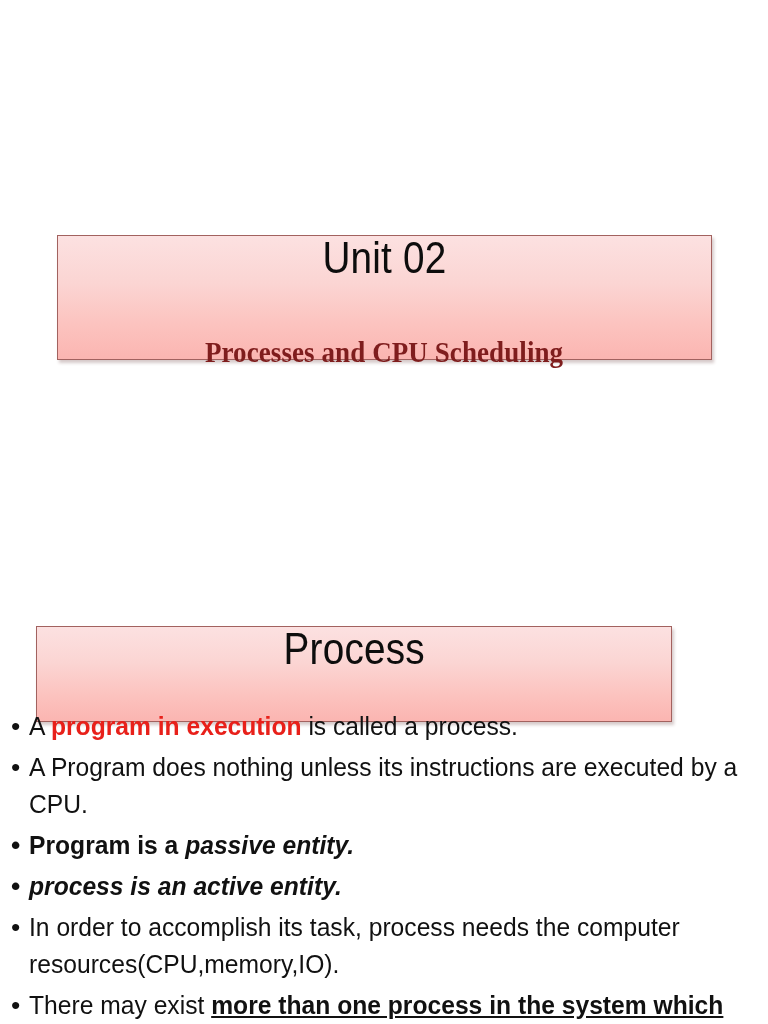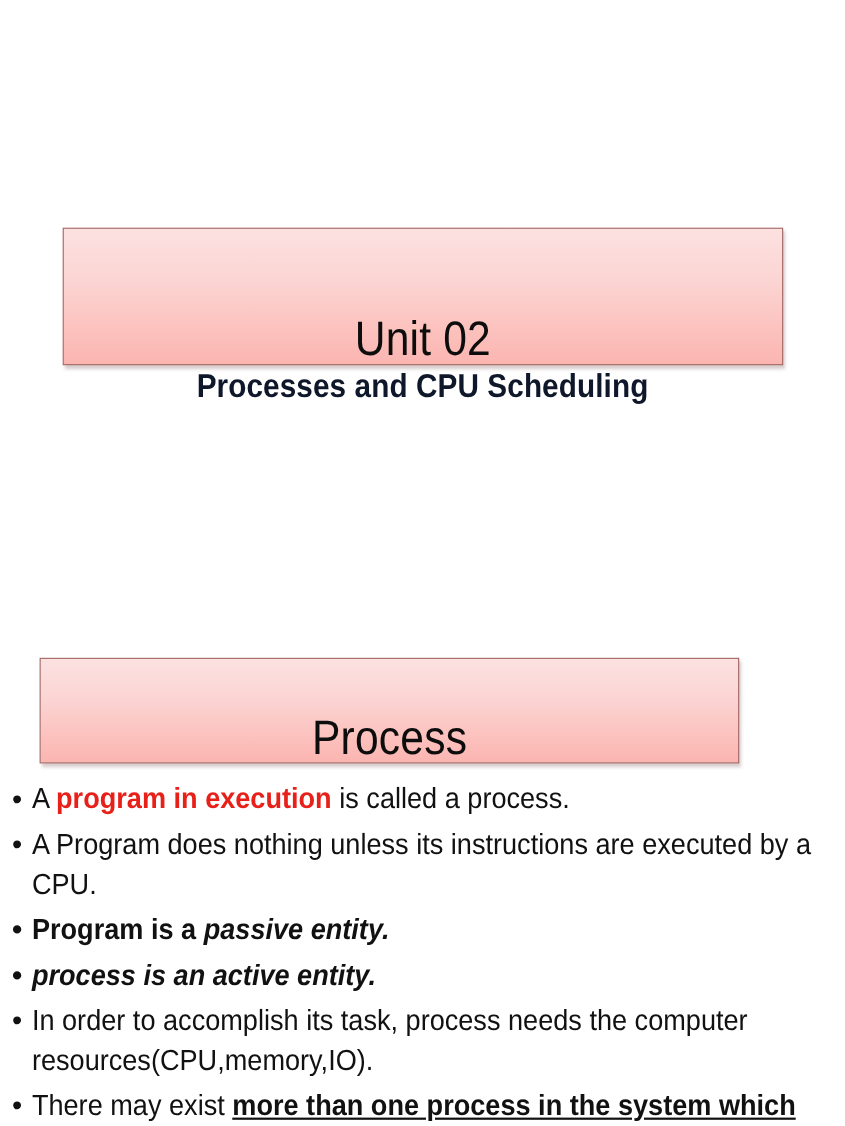--- a/index.html
+++ b/index.html
@@ -28,22 +28,23 @@
   }
 
   
   .banner {
     position: absolute;
     box-sizing: border-box;
     background: linear-gradient(to bottom, #FCE1E1 0%, #FBD5D3 38%, #FCC3BF 72%, #FBB5B1 100%);
     border: 1px solid #A2625F;
     box-shadow: 2px 3px 3px rgba(120, 80, 80, 0.30);
     display: flex;
-    align-items: flex-end;
+    align-items: flex-start;
     justify-content: center;
+    margin-top: 28px;
   }
 
   .banner-text {
     font-family: "Liberation Sans Narrow", "Liberation Sans", "DejaVu Sans", sans-serif;
     font-weight: 400;
     color: #0d0d0d;
     letter-spacing: 0.2px;
     transform: scaleX(0.88);
     transform-origin: center center;
     white-space: nowrap;
@@ -66,25 +67,25 @@
   }
   #process-banner .banner-text { font-size: 44px; }
 
   
   #subtitle {
     position: absolute;
     left: 0;
     top: 334px;
     width: 768px;
     text-align: center;
-    font-family: Liberation Sans, sans-serif;
+    font-family: Liberation Serif, serif;
     font-weight: 700;
     font-size: 30px;
     line-height: 1.18;
-    color: #0f172a;
+    color: #7f1d1d;
     letter-spacing: 0.1px;
   }
   #subtitle .sub-inner {
     display: inline-block;
     transform: scaleX(0.90);
     transform-origin: center center;
     white-space: nowrap;
   }
 
   

